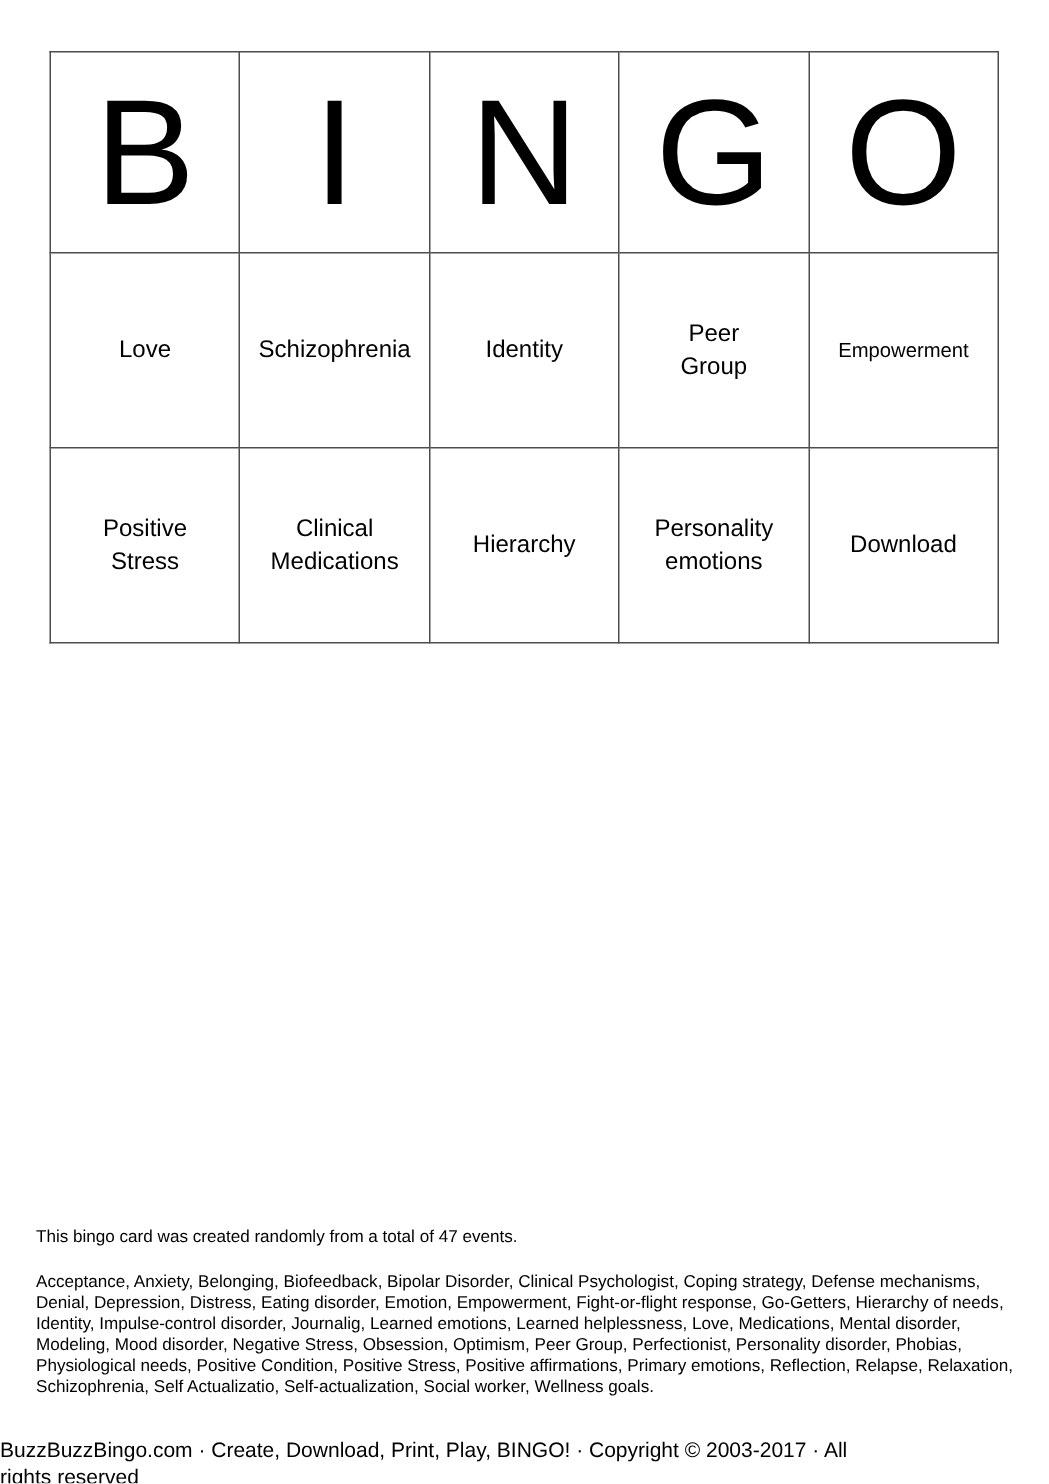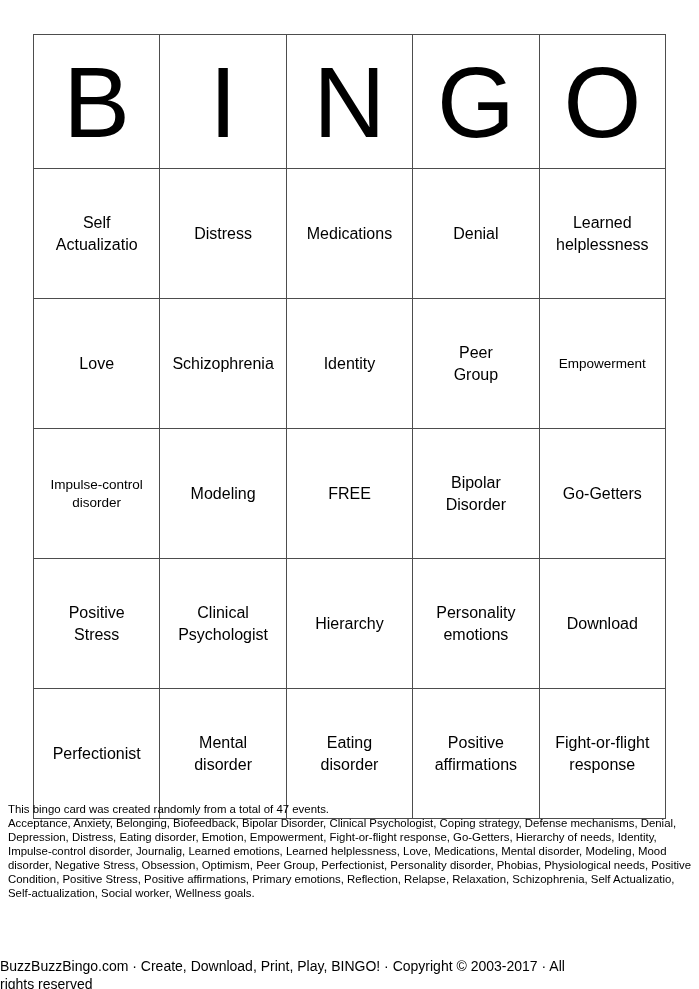--- a/index.html
+++ b/index.html
@@ -49,21 +49,21 @@
   }
   .footnote {
     position: absolute;
     left: 8px;
     top: 802px;
     width: 684px;
     font-size: 11.4px;
     line-height: 14px;
     text-align: left;
   }
-  .footnote p { margin: 0; }
+  .footnote p { margin: 16px; }
   .bottombar {
     position: absolute;
     left: 0;
     top: 957px;
     width: 600px;
     font-size: 14px;
     line-height: 18px;
   }
 </style>
 </head>
@@ -74,65 +74,36 @@
   <table class="card">
     <tbody>
       <tr>
         <td class="hcell">B</td>
         <td class="hcell">I</td>
         <td class="hcell">N</td>
         <td class="hcell">G</td>
         <td class="hcell">O</td>
       </tr>
       <tr>
-        <td class="cell">Self
-Actualizatio</td>
-        <td class="cell">Distress</td>
-        <td class="cell">Medications</td>
-        <td class="cell">Denial</td>
-        <td class="cell">Learned
-helplessness</td>
-      </tr>
-      <tr>
         <td class="cell">Love</td>
         <td class="cell">Schizophrenia</td>
         <td class="cell">Identity</td>
         <td class="cell">Peer
 Group</td>
         <td class="cell sz-sm">Empowerment</td>
       </tr>
       <tr>
-        <td class="cell sz-sm">Impulse-control
-disorder</td>
-        <td class="cell">Modeling</td>
-        <td class="cell">FREE</td>
-        <td class="cell">Bipolar
-Disorder</td>
-        <td class="cell">Go-Getters</td>
-      </tr>
-      <tr>
         <td class="cell">Positive
 Stress</td>
         <td class="cell">Clinical
-Psychologist</td>
+Medications</td>
         <td class="cell">Hierarchy</td>
         <td class="cell">Personality
 emotions</td>
         <td class="cell">Download</td>
-      </tr>
-      <tr>
-        <td class="cell">Perfectionist</td>
-        <td class="cell">Mental
-disorder</td>
-        <td class="cell">Eating
-disorder</td>
-        <td class="cell">Positive
-affirmations</td>
-        <td class="cell">Fight-or-flight
-response</td>
       </tr>
     </tbody>
   </table>
 
   <div class="footnote">
     <p>This bingo card was created randomly from a total of 47 events.</p>
     <p>Acceptance, Anxiety, Belonging, Biofeedback, Bipolar Disorder, Clinical Psychologist, Coping strategy, Defense mechanisms, Denial, Depression, Distress, Eating disorder, Emotion, Empowerment, Fight-or-flight response, Go-Getters, Hierarchy of needs, Identity, Impulse-control disorder, Journalig, Learned emotions, Learned helplessness, Love, Medications, Mental disorder, Modeling, Mood disorder, Negative Stress, Obsession, Optimism, Peer Group, Perfectionist, Personality disorder, Phobias, Physiological needs, Positive Condition, Positive Stress, Positive affirmations, Primary emotions, Reflection, Relapse, Relaxation, Schizophrenia, Self Actualizatio, Self-actualization, Social worker, Wellness goals.</p>
   </div>
 
   <div class="bottombar">BuzzBuzzBingo.com · Create, Download, Print, Play, BINGO! · Copyright © 2003-2017 · All rights reserved</div>

